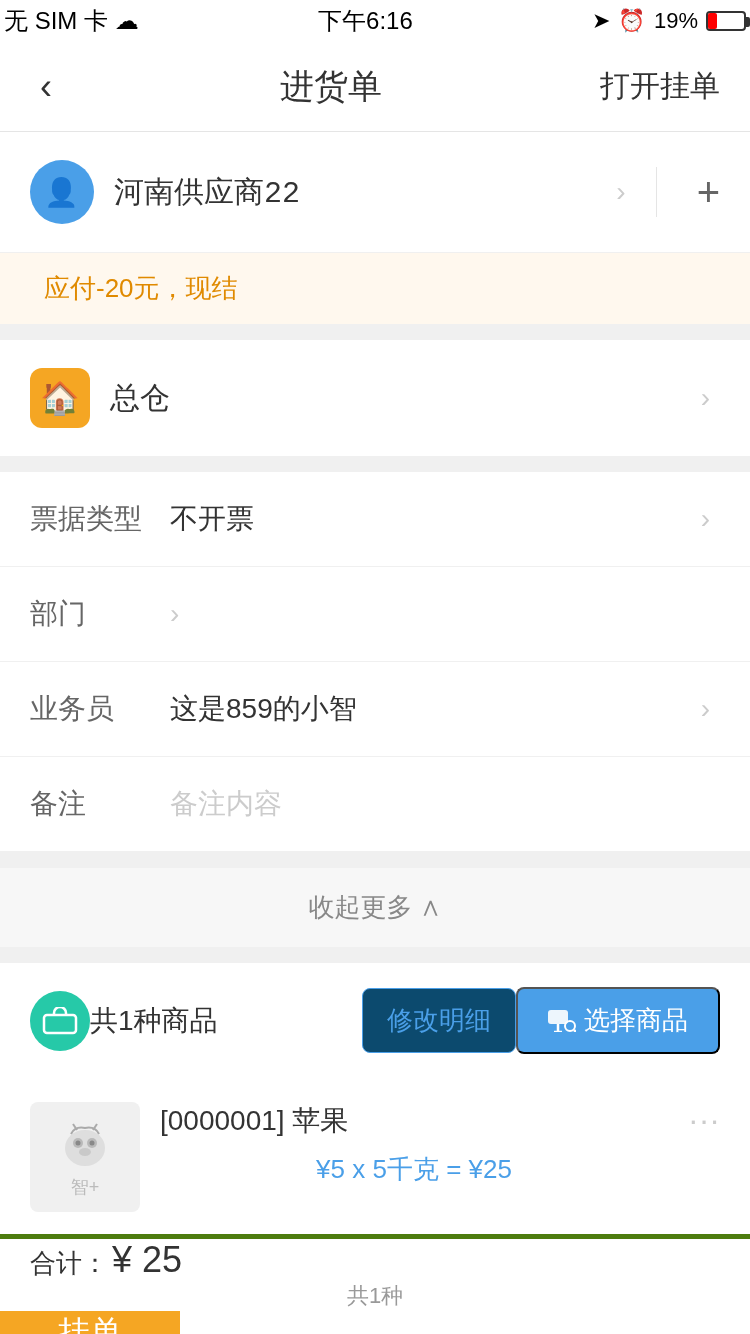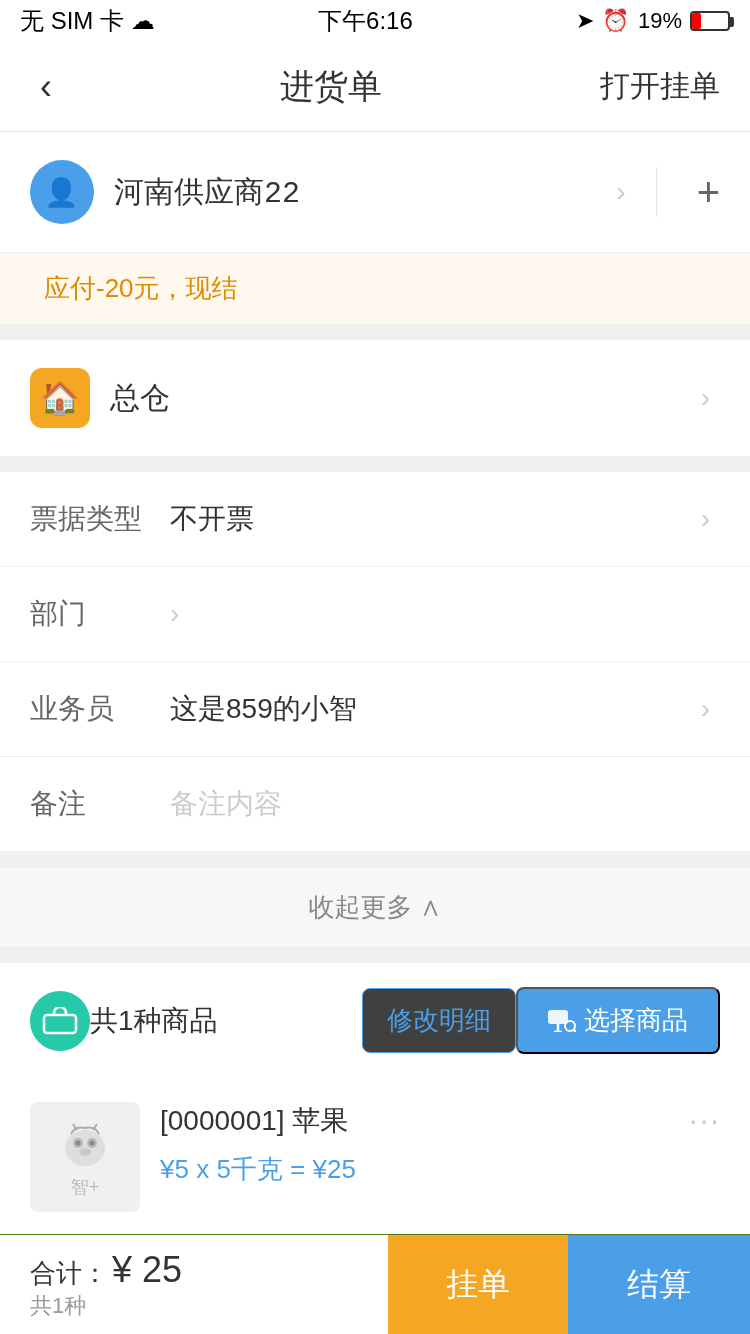--- a/index.html
+++ b/index.html
@@ -13,21 +13,21 @@
       color: #333;
     }
 
     
     .status-bar {
       height: 42px;
       background: #fff;
       display: flex;
       align-items: center;
       justify-content: space-between;
-      padding: 0 20px;
+      padding: 0 4px;
       font-size: 24px;
       color: #000;
     }
     .status-left { display: flex; align-items: center; gap: 10px; }
     .status-right { display: flex; align-items: center; gap: 8px; font-size: 22px; }
     .battery {
       width: 40px; height: 20px; border: 2px solid #333; border-radius: 4px;
       position: relative; display: flex; align-items: center;
     }
     .battery::after {
@@ -185,21 +185,21 @@
       color: #fff; font-size: 28px;
       flex-shrink: 0;
     }
     .product-count {
       flex: 1;
       font-size: 28px;
       color: #333;
     }
     .btn-outline {
       border: 1px solid #4a9fe8;
-      background: #404040;
+      background: #0c4a6e;
       color: #4a9fe8;
       font-size: 26px;
       padding: 14px 24px;
       border-radius: 8px;
       cursor: pointer;
     }
     .btn-solid {
       background: #4a9fe8;
       color: #fff;
       font-size: 26px;
@@ -235,60 +235,63 @@
       flex: 1;
     }
     .product-name {
       font-size: 28px;
       color: #333;
       margin-bottom: 12px;
     }
     .product-price {
       font-size: 26px;
       color: #333;
+      text-align: center;
     }
     .product-price span {
       color: #4a9fe8;
     }
     .product-more {
       color: #ccc;
       font-size: 32px;
       cursor: pointer;
     }
 
     
     .bottom-bar {
       position: fixed;
       bottom: 0;
       width: 750px;
       height: 100px;
       display: flex;
       align-items: stretch;
       background: #fff;
-      border-top: 1px solid #4d7c0f;
+      border-top: 5px solid #4d7c0f;
+      flex-direction: column;
     }
     .total-section {
       flex: 1;
       display: flex;
       flex-direction: column;
       justify-content: center;
       padding: 0 30px;
     }
     .total-label {
       font-size: 26px;
       color: #333;
     }
     .total-amount {
       font-size: 36px;
       font-weight: 500;
       color: #333;
     }
     .total-count {
       font-size: 22px;
       color: #999;
+      text-align: center;
     }
     .hang-btn {
       width: 180px;
       background: #f5a623;
       color: #fff;
       font-size: 32px;
       display: flex;
       align-items: center;
       justify-content: center;
       cursor: pointer;

